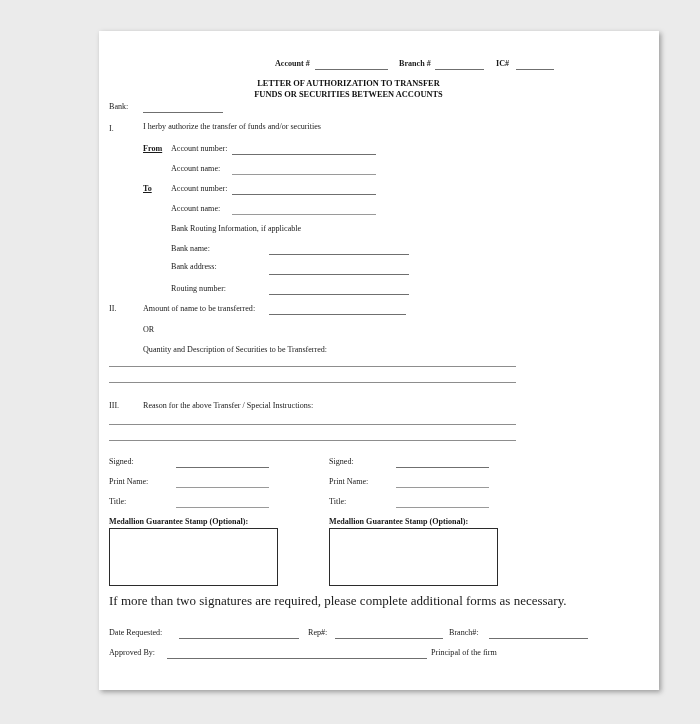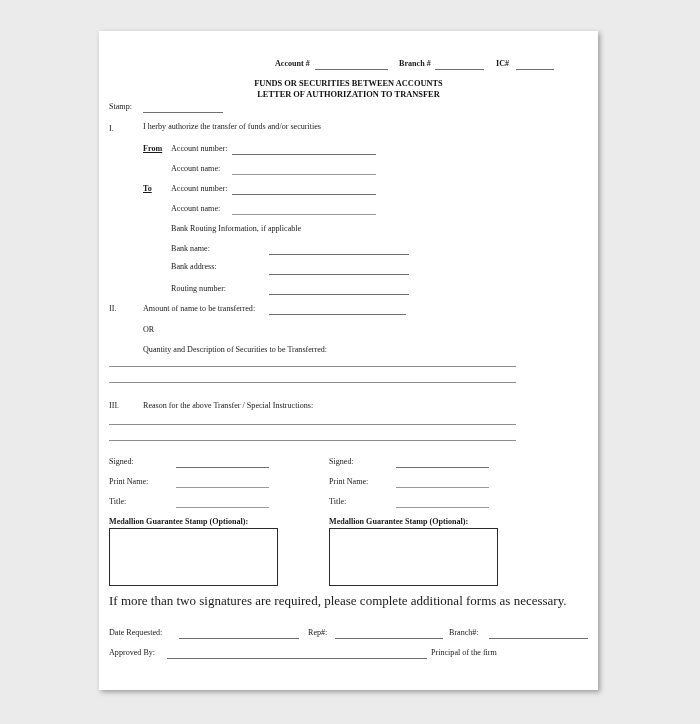--- a/index.html
+++ b/index.html
@@ -12,21 +12,21 @@
     background: #ebebeb;
     font-family: "Liberation Serif", "DejaVu Serif", serif;
     overflow: hidden;
   }
 
   
   #page {
     position: absolute;
     left: 99px;
     top: 31px;
-    width: 499px;
+    width: 560px;
     height: 659px;
     background: #ffffff;
     box-shadow: 2px 2px 5px rgba(0,0,0,0.35);
     overflow: hidden;
   }
 
   
   .txt {
     position: absolute;
     font-size: 8.1px;
@@ -83,25 +83,25 @@
   <div class="txt b" style="left:176px; top:29px;">Account #</div>
   <div class="rule" style="left:216px; top:38px; width:73px;"></div>
 
   <div class="txt b" style="left:300px; top:29px;">Branch #</div>
   <div class="rule" style="left:336px; top:38px; width:49px;"></div>
 
   <div class="txt b" style="left:397px; top:29px;">IC#</div>
   <div class="rule" style="left:417px; top:38px; width:38px;"></div>
 
   <div id="title-block">
+    <div>LETTER OF AUTHORIZATION TO TRANSFER</div>
     <div>FUNDS OR SECURITIES BETWEEN ACCOUNTS</div>
-    <div>LETTER OF AUTHORIZATION TO TRANSFER</div>
   </div>
 
-  <div class="txt" style="left:10px; top:72px;">Stamp:</div>
+  <div class="txt" style="left:10px; top:72px;">Bank:</div>
   <div class="rule" style="left:44px; top:81px; width:80px;"></div>
 
   <div class="txt" style="left:10px; top:94px;">I.</div>
   <div class="txt" style="left:44px; top:92px;">I herby authorize the transfer of funds and/or securities</div>
 
   <div class="txt b u" style="left:44px; top:114px;">From</div>
   <div class="txt" style="left:72px; top:114px;">Account number:</div>
   <div class="rule" style="left:133px; top:123px; width:144px;"></div>
 
   <div class="txt" style="left:72px; top:134px;">Account name:</div>

